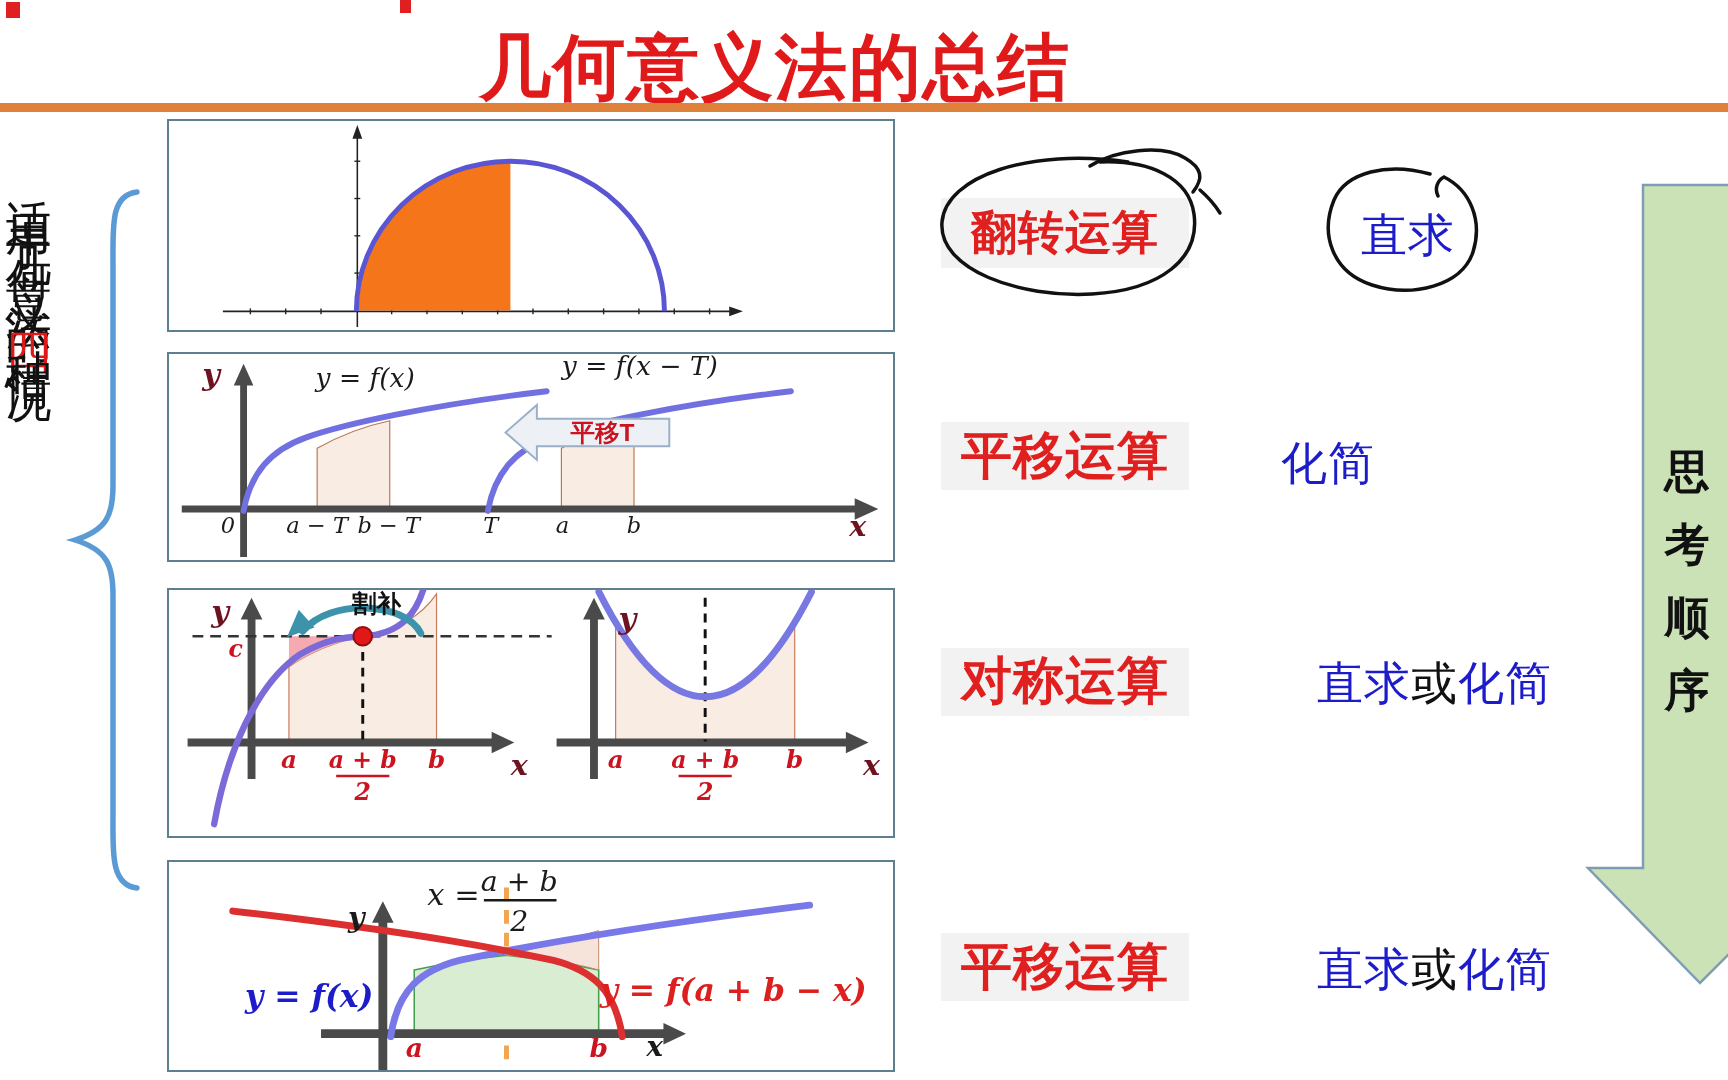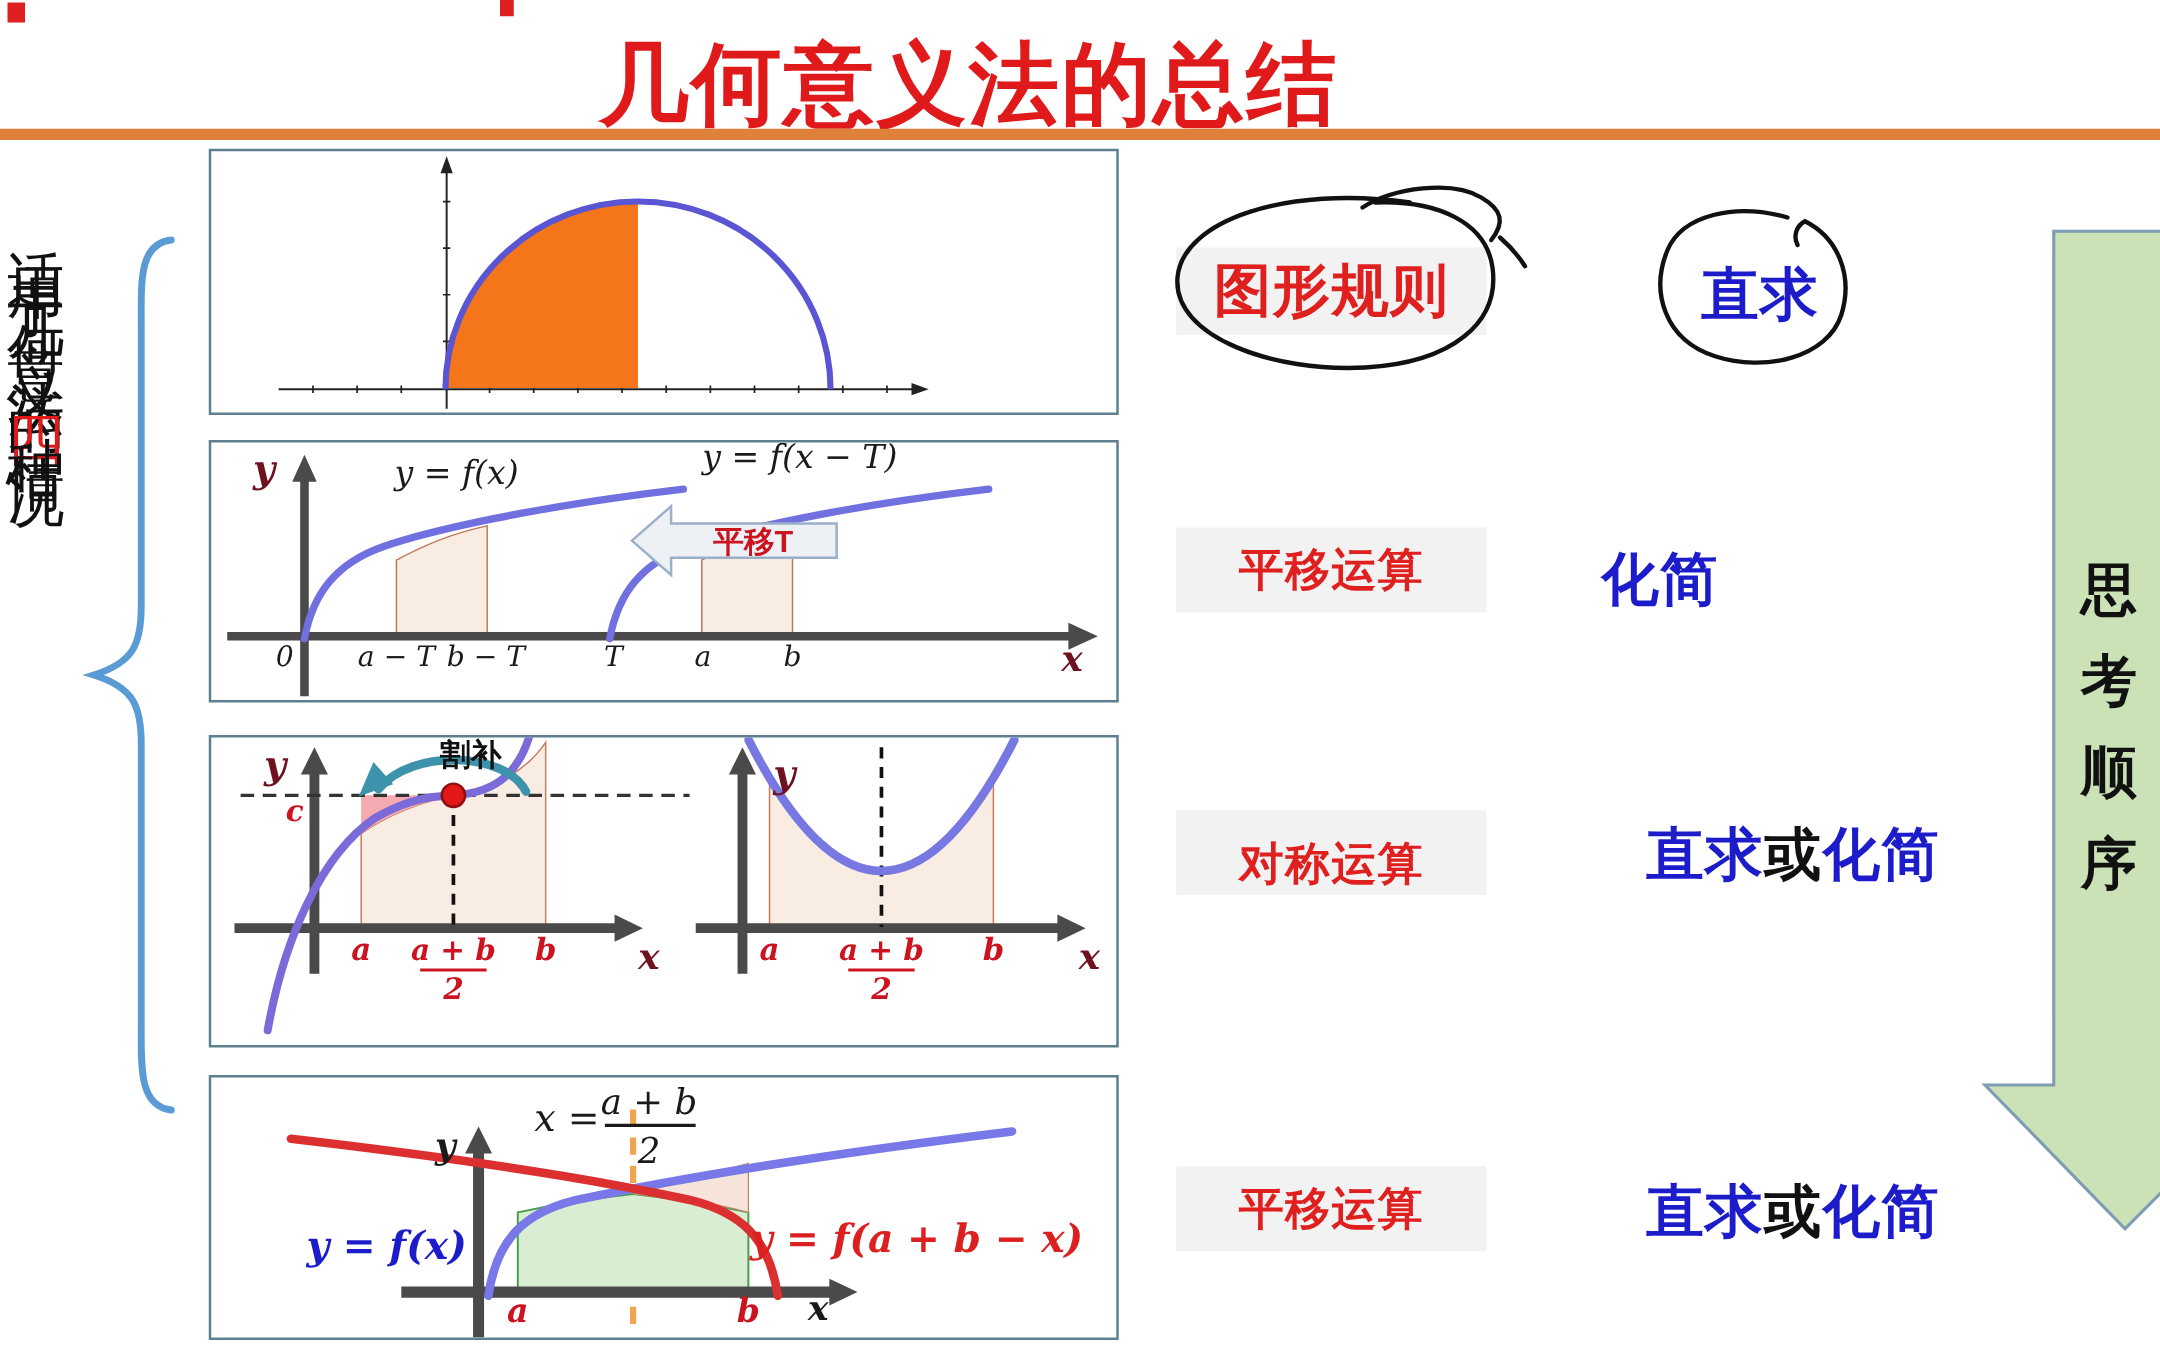--- a/index.html
+++ b/index.html
@@ -28,28 +28,28 @@
   }
   #panel-1{left:167px;top:119px;width:728px;height:213px;}
   #panel-2{left:167px;top:352px;width:728px;height:210px;}
   #panel-3{left:167px;top:588px;width:728px;height:250px;}
   #panel-4{left:167px;top:860px;width:728px;height:212px;}
   .panel svg{display:block;width:100%;height:100%;overflow:hidden;}
   
   .method-box{
     left:941px;width:248px;height:68px;background:#f2f2f2;
     display:flex;align-items:center;justify-content:center;
-    font-size:36px;font-weight:bold;color:#e01f1f;letter-spacing:1px;
+    font-size:51px;font-weight:bold;color:#e01f1f;letter-spacing:1px;
   }
   #method-1{top:198px;height:70px;font-size:46px;}
   #method-2{top:422px;}
   #method-3{top:648px;align-items:flex-end;}
   #method-4{top:933px;}
   .answer{
-    font-size:46px;font-weight:bold;color:#1c1ccb;letter-spacing:1px;white-space:nowrap;
+    font-size:46px;font-weight:normal;color:#1c1ccb;letter-spacing:1px;white-space:nowrap;
   }
   .answer .mid{color:#111;}
   #answer-1{left:1333px;top:205px;width:150px;text-align:center;}
   #answer-2{left:1253px;top:433px;width:150px;text-align:center;}
   #answer-3{left:1292px;top:653px;width:285px;text-align:center;}
   #answer-4{left:1292px;top:939px;width:285px;text-align:center;}
   
   #order-arrow-svg{left:1560px;top:178px;width:168px;height:812px;}
   #order-arrow-label{
     left:1662px;top:442px;width:50px;display:flex;flex-direction:column;
@@ -217,21 +217,21 @@
     <text x="138" y="148" text-anchor="middle" font-size="32" font-weight="bold" font-style="italic" fill="#1c1ccb">y = f(x)</text>
     <text x="570" y="142" text-anchor="middle" font-size="32" font-weight="bold" font-style="italic" fill="#dc2020">y = f(a + b − x)</text>
     <text x="186" y="66" text-anchor="middle" font-size="29" class="t-math" font-weight="bold">y</text>
     <text x="490" y="198" text-anchor="middle" font-size="28" class="t-math" font-weight="bold">x</text>
     <text x="245" y="199" text-anchor="middle" font-size="27" class="t-red">a</text>
     <text x="433" y="199" text-anchor="middle" font-size="27" class="t-red">b</text>
   </svg>
 </div>
 
 <div class="abs method-box" id="method-1">
-  <span>图形规则</span>
+  <span>翻转运算</span>
 </div>
 <div class="abs method-box" id="method-2">
   <span>平移运算</span>
 </div>
 <div class="abs method-box" id="method-3">
   <span>对称运算</span>
 </div>
 <div class="abs method-box" id="method-4">
   <span>平移运算</span>
 </div>

